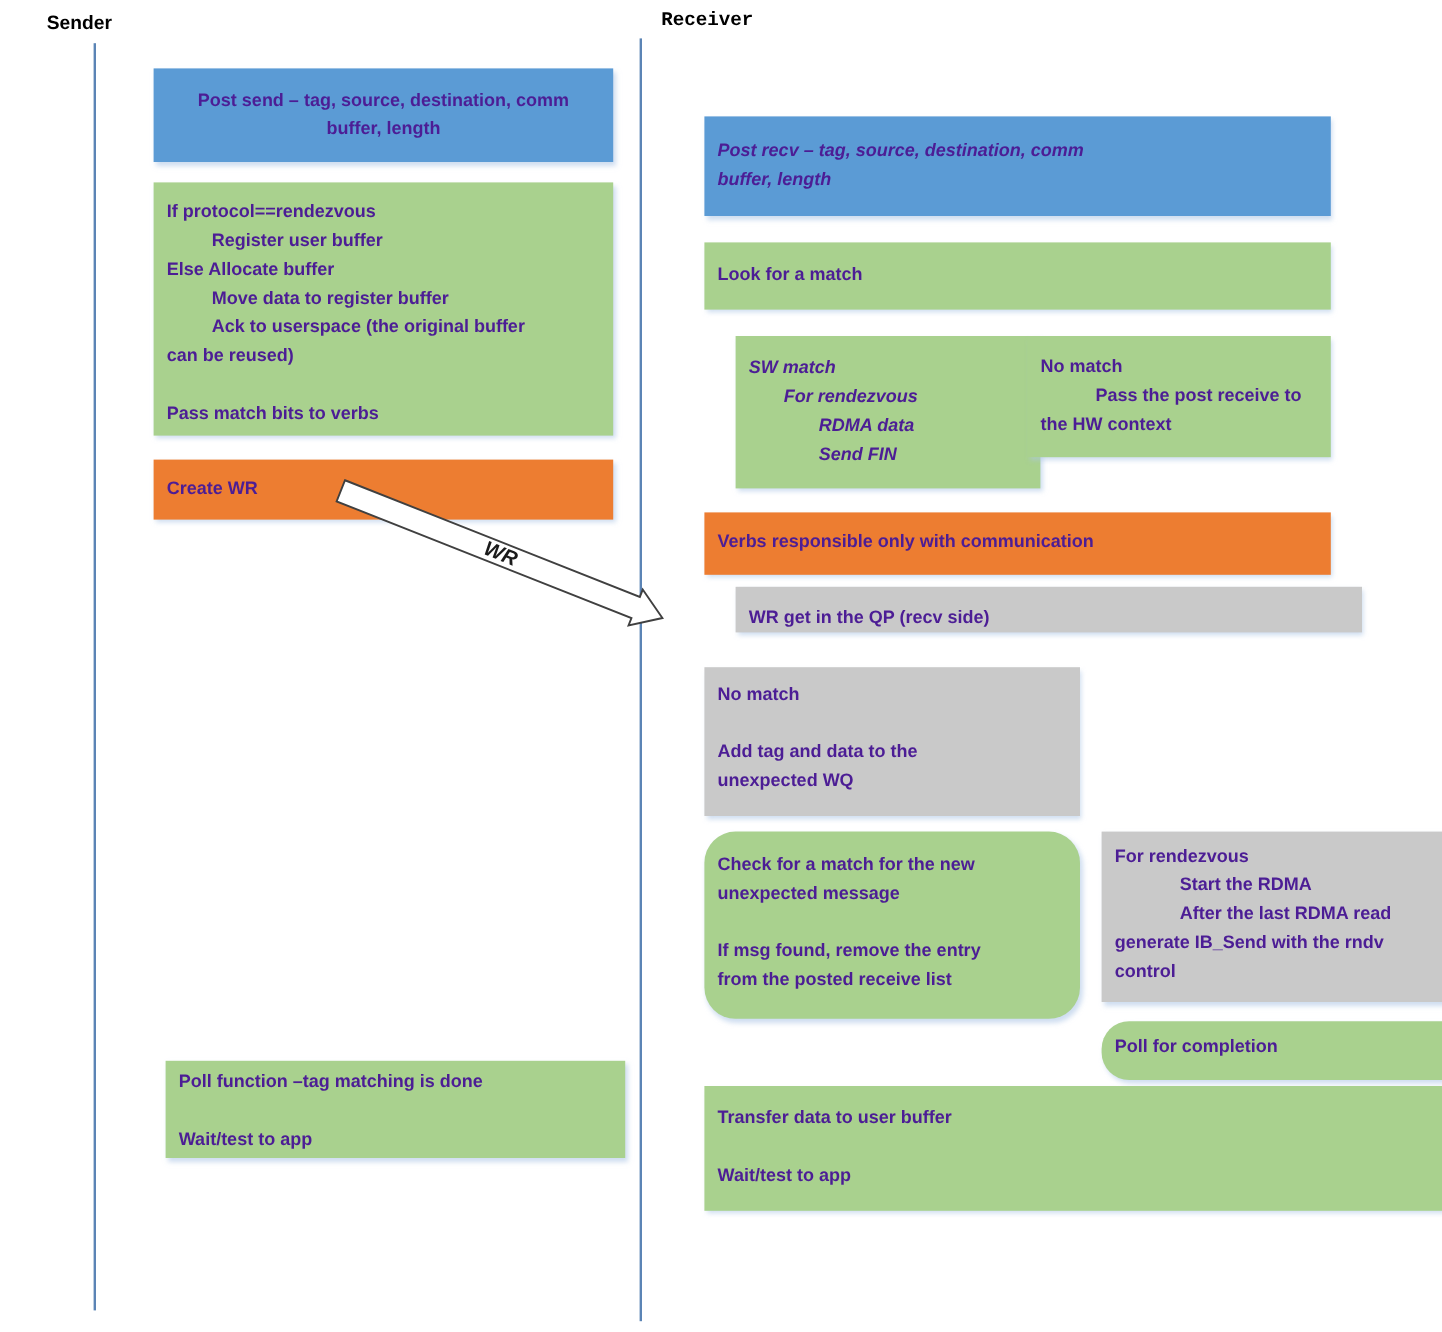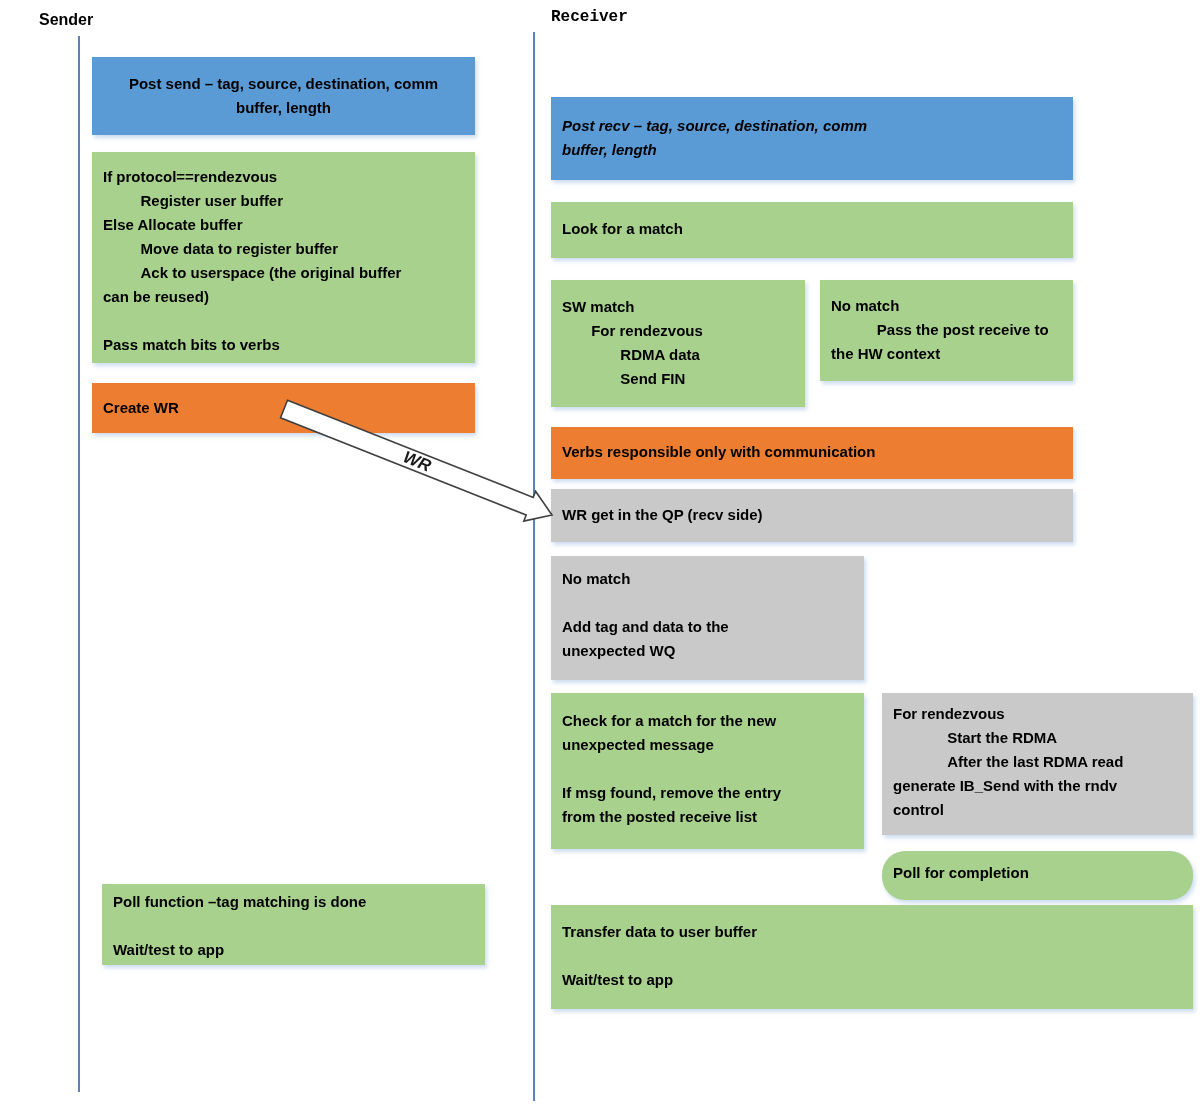--- a/index.html
+++ b/index.html
@@ -24,43 +24,44 @@
   #receiver-line{left:533px;top:32px;height:1069px;}
 
   .box{
     position:absolute;
     box-sizing:border-box;
     font-size:15px;
     line-height:24px;
     font-weight:bold;
     white-space:pre-wrap;
     padding:16px 11px;
-    color:#000000;
+    color:#4c1d95;
     box-shadow:2px 3px 4px rgba(174,199,230,0.6);
+    margin-left:36px;
   }
   .blue{background:#5B9BD5;}
   .green{background:#A9D18E;}
   .orange{background:#ED7D31;}
   .gray{background:#C9C9C9;}
   .center{text-align:center;}
 
   #b-post-send{left:92px;top:57px;width:383px;height:78px;padding-top:15px;}
   #b-protocol{left:92px;top:152px;width:383px;height:211px;padding-top:13px;}
   #b-create-wr{left:92px;top:383px;width:383px;height:50px;padding-top:13px;}
   #b-poll-function{left:102px;top:884px;width:383px;height:81px;padding-top:6px;}
 
   #b-post-recv{left:551px;top:97px;width:522px;height:83px;padding-top:17px;font-style:italic;}
   #b-look{left:551px;top:202px;width:522px;height:56px;padding-top:15px;}
-  #b-sw-match{left:551px;top:280px;width:254px;height:127px;padding-top:15px;}
+  #b-sw-match{left:577px;top:280px;width:254px;height:127px;padding-top:15px;font-style:italic;}
   #b-no-match-sw{left:820px;top:280px;width:253px;height:101px;padding-top:14px;}
   #b-verbs{left:551px;top:427px;width:522px;height:52px;padding-top:13px;}
-  #b-wr-qp{left:551px;top:489px;width:522px;height:53px;padding-top:14px;}
+  #b-wr-qp{left:577px;top:489px;width:522px;height:38px;padding-top:14px;}
   #b-no-match-hw{left:551px;top:556px;width:313px;height:124px;padding-top:11px;}
   #b-hw-match{left:882px;top:556px;width:311px;height:124px;padding-top:11px;}
-  #b-check{left:551px;top:693px;width:313px;height:156px;padding-top:16px;}
+  #b-check{left:551px;top:693px;width:313px;height:156px;padding-top:16px;border-radius:26px;}
   #b-rendezvous{left:882px;top:693px;width:311px;height:142px;padding-top:9px;}
   #b-poll-completion{left:882px;top:851px;width:311px;height:49px;padding-top:10px;border-radius:23px;}
   #b-transfer{left:551px;top:905px;width:642px;height:104px;padding-top:15px;}
 
   #wr-arrow-svg{
     position:absolute;left:0;top:0;width:1202px;height:1110px;
     pointer-events:none;
   }
   #wr-arrow-svg text{
     font-family:"Liberation Sans", sans-serif;

